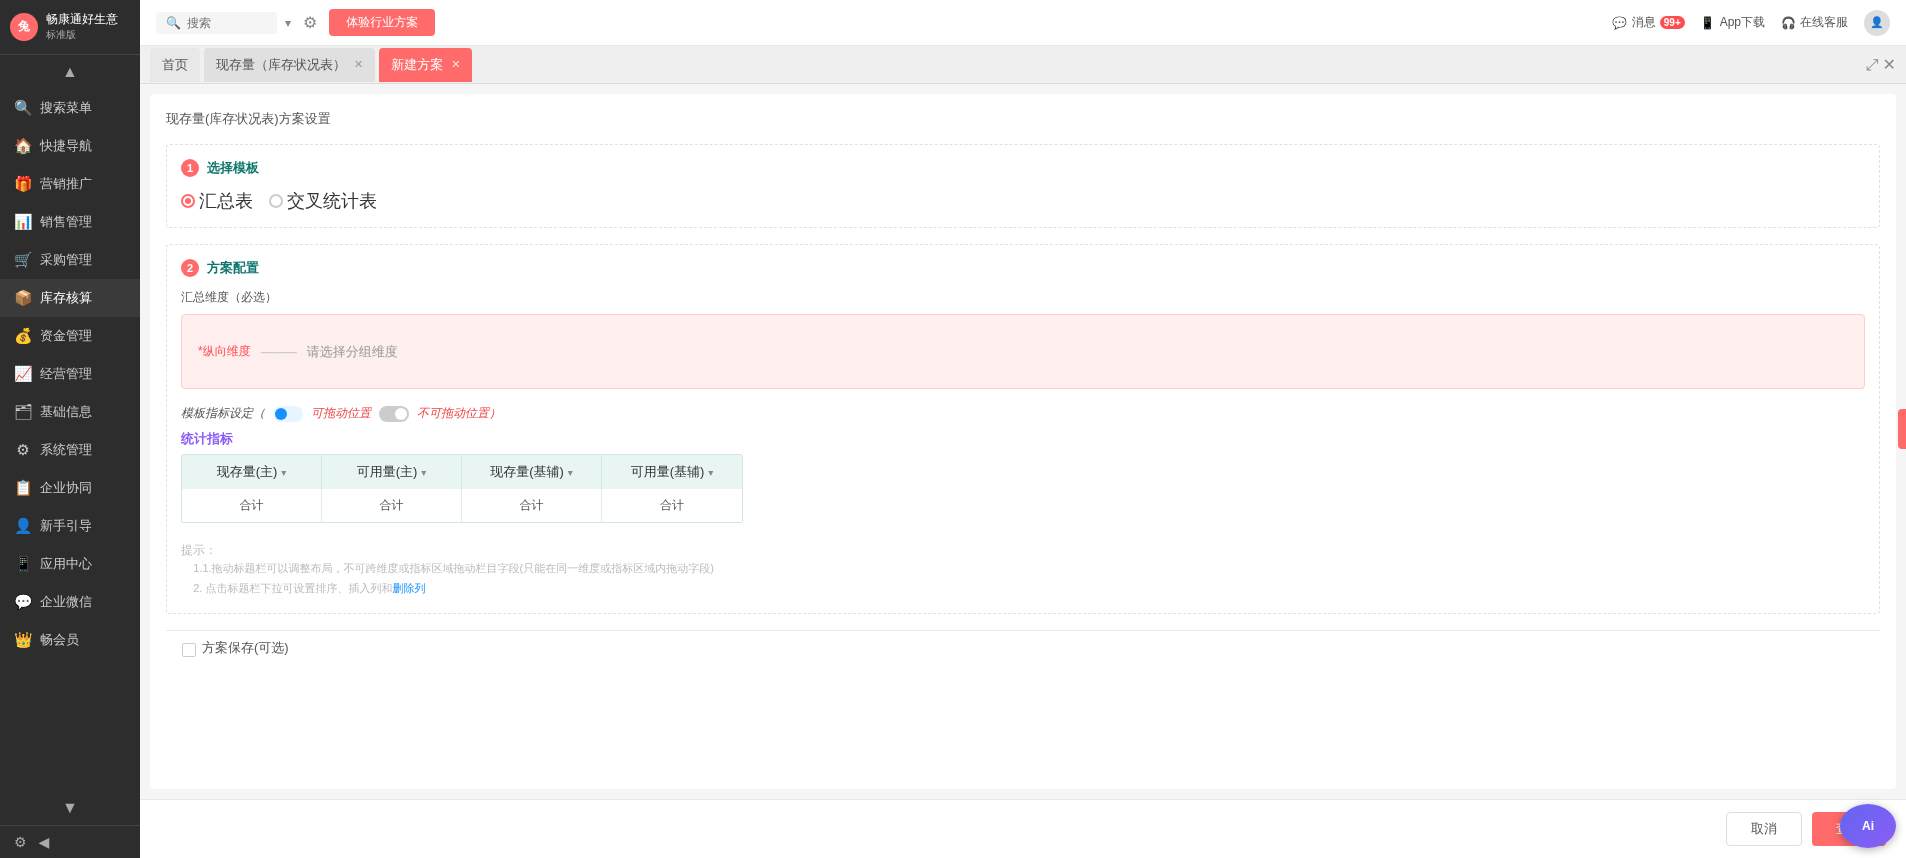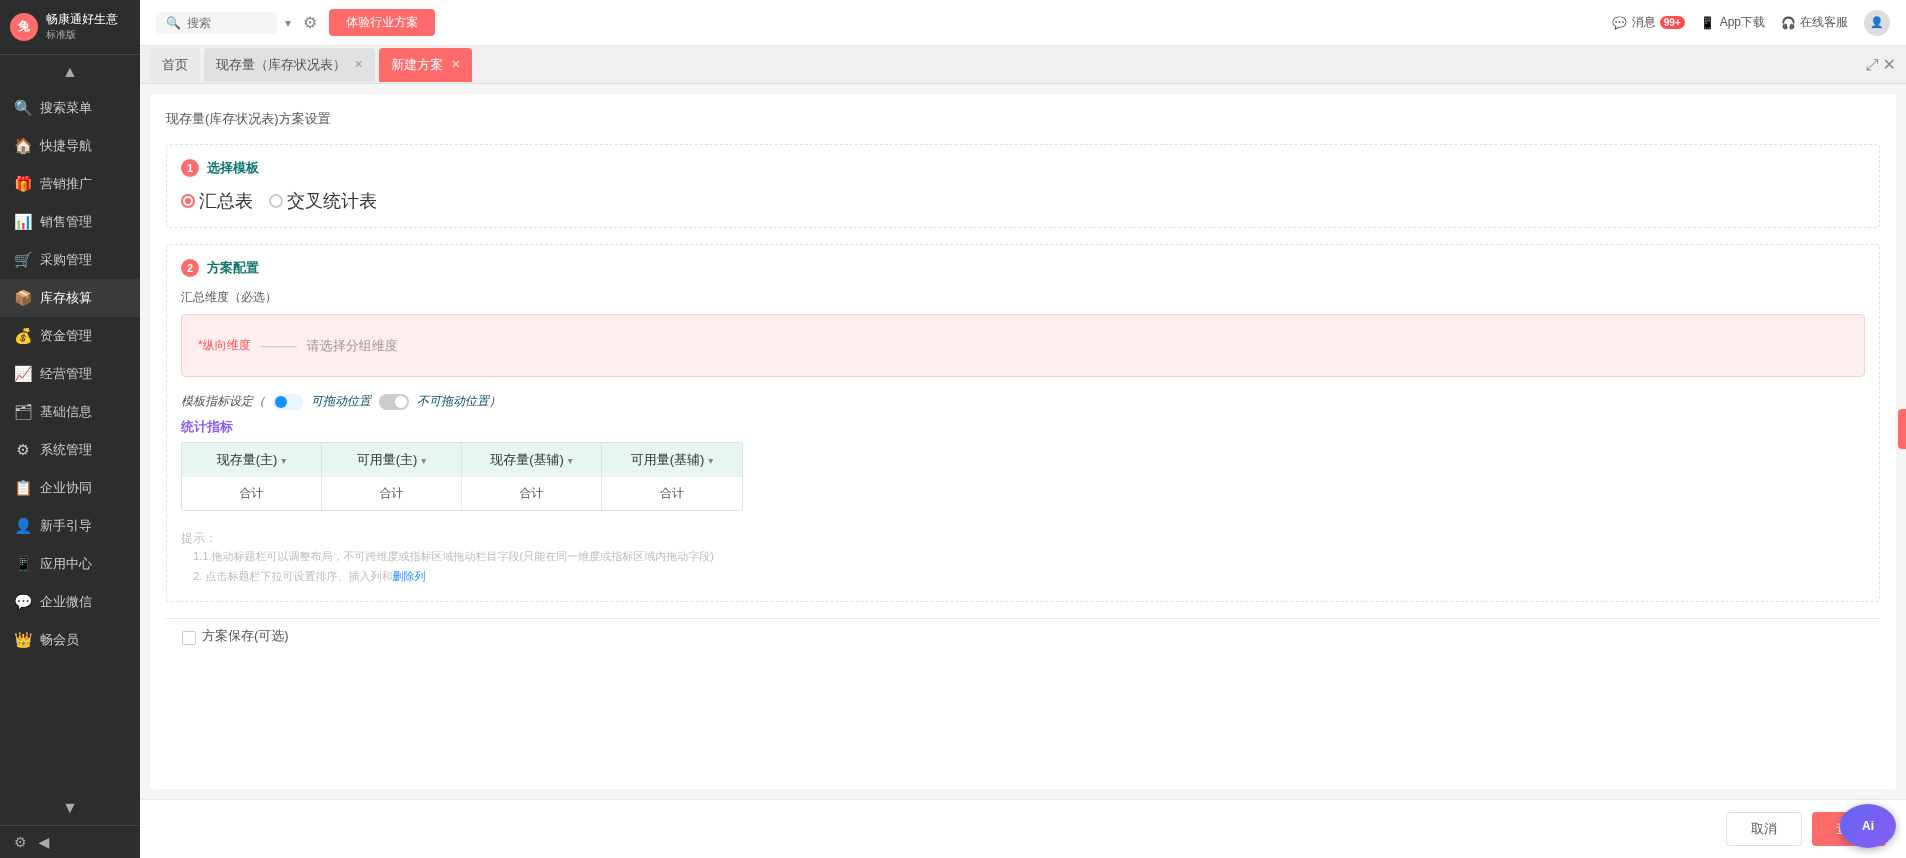--- a/index.html
+++ b/index.html
@@ -159,21 +159,21 @@
     }
     .radio-label { font-size: 18px; color: #333; }
 
     
     .dimension-label { font-size: 12px; color: #555; margin-bottom: 8px; }
 
     .dimension-zone {
       background: #ffeeee;
       border: 1px solid #ffcccc;
       border-radius: 4px;
-      padding: 20px 16px;
+      padding: 26px 16px;
       display: flex; align-items: center; gap: 10px;
     }
     .dimension-required { color: #ff4d4f; font-size: 12px; }
     .dimension-arrow { color: #ccc; font-size: 18px; }
     .dimension-placeholder { color: #999; font-size: 13px; }
     .indicator-label { font-size: 12px; color: #555; margin-bottom: 8px; display: flex; align-items: center; gap: 8px; }
     .indicator-badge {
       display: inline-block; width: 30px; height: 16px; background: #e8f4ff;
       border-radius: 8px; position: relative; cursor: pointer;
     }
@@ -182,21 +182,21 @@
       border-radius: 50%; position: absolute; top: 2px; left: 2px;
     }
     .indicator-badge-off {
       display: inline-block; width: 30px; height: 16px; background: #ccc;
       border-radius: 8px; position: relative; cursor: pointer;
     }
     .indicator-badge-off::after {
       content: ''; width: 12px; height: 12px; background: #fff;
       border-radius: 50%; position: absolute; top: 2px; right: 2px;
     }
-    .indicator-text { font-size: 12px; color: #0c4a6e; }
+    .indicator-text { font-size: 12px; color: #ef4444; }
 
     
     .stats-label { font-size: 13px; color: #8b5cf6; margin-bottom: 6px; font-weight: bold; }
     .stats-table { border: 1px solid #d0e8e4; border-radius: 2px; overflow: hidden; width: auto; display: inline-block; min-width: 560px; }
     .stats-header { display: flex; background: #e8f5f2; }
     .stats-header-cell {
       display: flex; align-items: center; justify-content: center; gap: 4px;
       padding: 8px 16px; font-size: 13px; color: #333; border-right: 1px solid #d0e8e4;
       min-width: 140px;
     }

